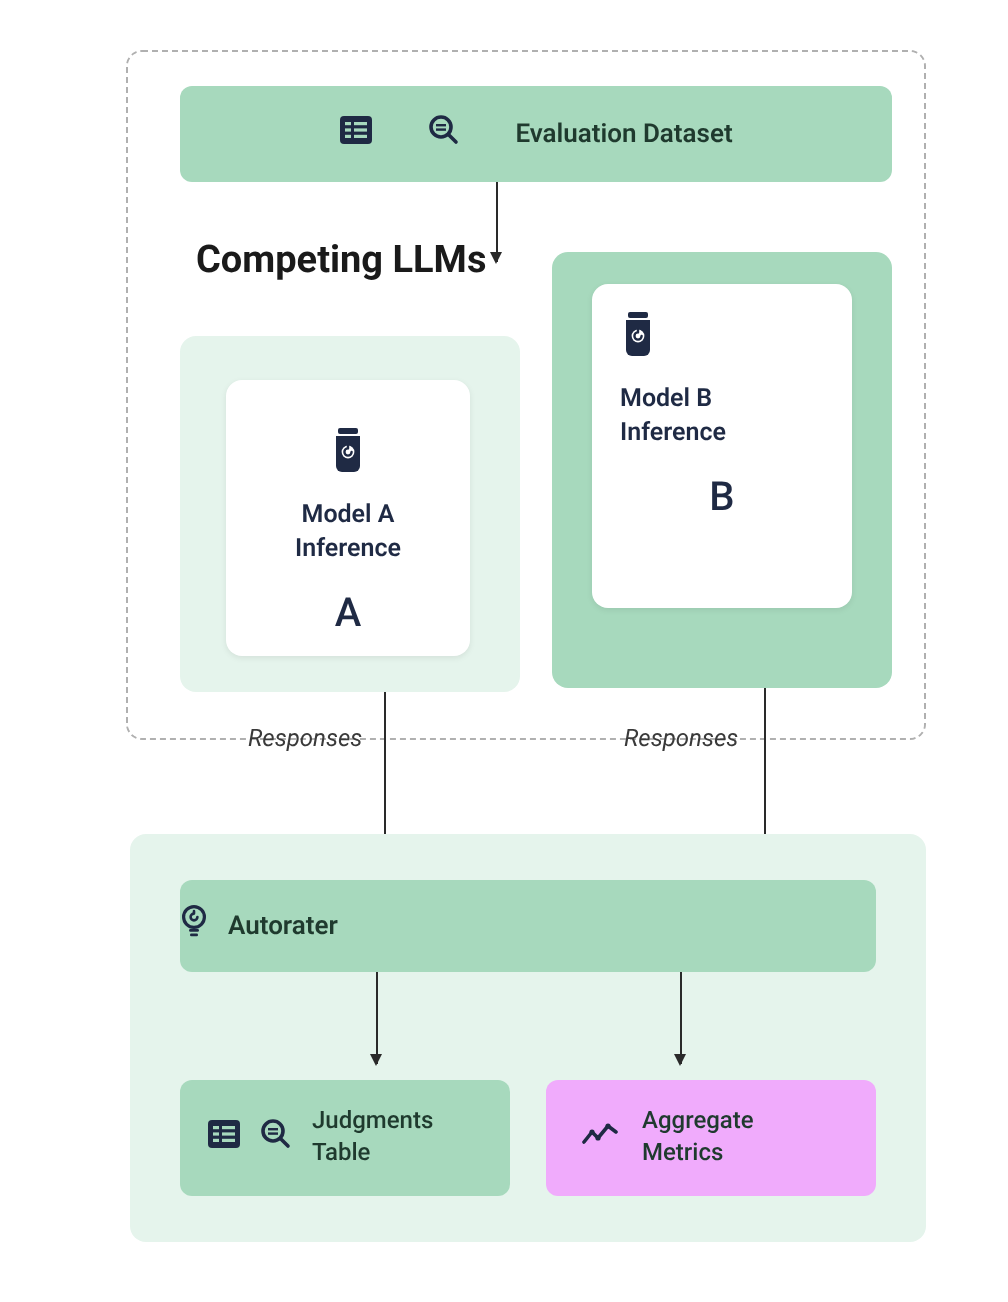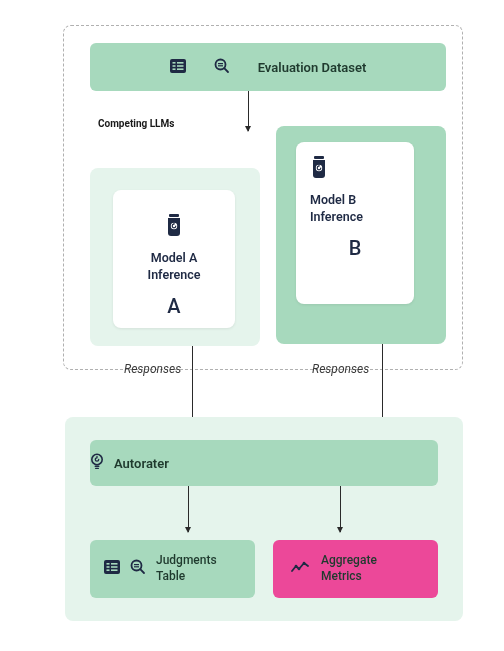--- a/index.html
+++ b/index.html
@@ -33,21 +33,21 @@
     justify-content: center;
     gap: 28px;
     color: #1f3a2e;
     font-size: 13px;
     font-weight: 600;
   }
   .competing-label {
     position: absolute;
     left: 98px;
     top: 118px;
-    font-size: 10px;
+    font-size: 19px;
     font-weight: 700;
     color: #1a1a1a;
   }
   .top-down-arrow {
     position: absolute;
     left: 248px;
     top: 91px;
     width: 1px;
     height: 40px;
     background: #2a2a2a;
@@ -90,21 +90,21 @@
     border-radius: 8px;
     box-shadow: 0 1px 3px rgba(0,0,0,0.08);
     text-align: center;
     padding-top: 24px;
     color: #1f2a44;
   }
   .model-b-card {
     position: absolute;
     left: 296px;
     top: 142px;
-    width: 118px;
+    width: 130px;
     height: 162px;
     background: #ffffff;
     border-radius: 8px;
     box-shadow: 0 1px 3px rgba(0,0,0,0.08);
     text-align: left;
     padding: 14px 14px 0 14px;
     color: #1f2a44;
   }
   .jar-icon {
     display: inline-block;
@@ -248,21 +248,21 @@
     font-size: 12px;
     font-weight: 500;
     line-height: 1.3;
   }
   .aggregate-box {
     position: absolute;
     left: 273px;
     top: 540px;
     width: 165px;
     height: 58px;
-    background: #ec4899;
+    background: #f0abfc;
     border-radius: 6px;
     display: flex;
     align-items: center;
     gap: 12px;
     padding-left: 18px;
     color: #1f3a2e;
     font-size: 12px;
     font-weight: 500;
     line-height: 1.3;
   }

